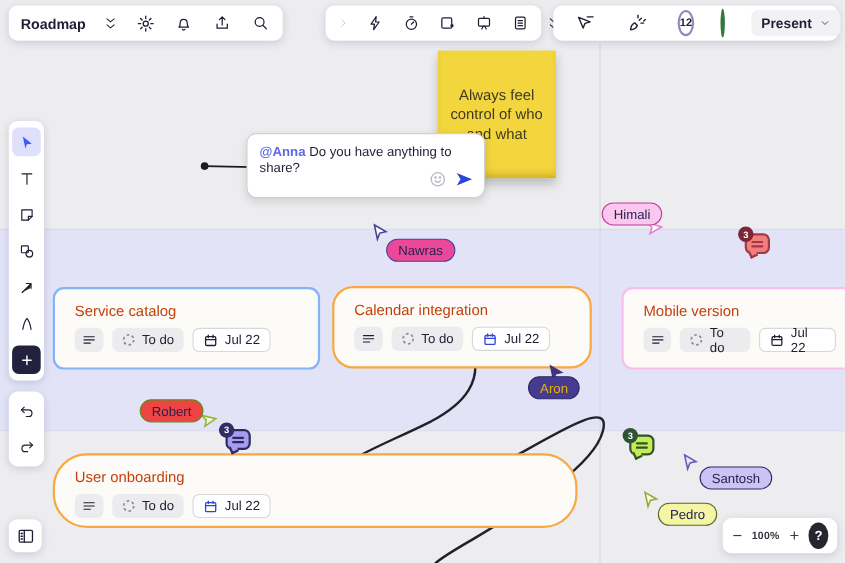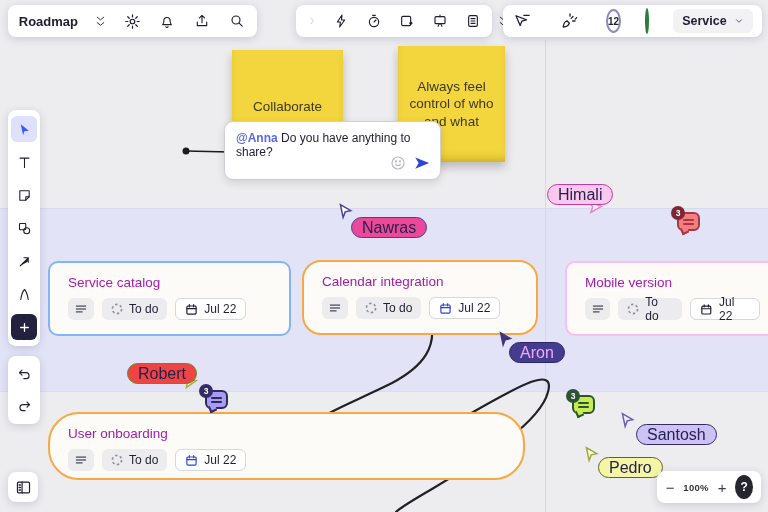--- a/index.html
+++ b/index.html
@@ -11,21 +11,21 @@
   .band { position:absolute; left:0; top:208px; width:768px; height:184px;
           background:#e3e3f8; border-top:1px solid #d9d9ea; border-bottom:1px solid #dcdcea; }
   .frame-divider { position:absolute; left:545px; top:40px; width:1px; height:472px; background:#d8d8df; }
 
   
   .panel { position:absolute; background:#fff; border-radius:8px;
            box-shadow:0 2px 8px rgba(20,20,60,.16); display:flex; align-items:center; }
   .tb { top:5px; height:32px; }
   #tb-left  { left:8px;  width:249px; padding:16px 10px; gap:15px;justify-content:flex-end; }
   #tb-mid   { left:296px; width:196px; padding:0 10px; gap:13px; justify-content:space-between; }
-  #tb-right { left:503px; width:259px; padding:0 7px; gap:24px; }
+  #tb-right { left:503px; width:259px; padding:0 17px; gap:24px; }
 
   .logo { font-size:19px; font-weight:bold; letter-spacing:-0.5px; color:#111; }
   .vdiv { width:1px; height:17px; background:#e2e2e6; }
   .board-name { font-size:13px; font-weight:600; color:#1f1e33; }
   .icon-btn { display:flex; align-items:center; justify-content:center; width:20px; height:20px; flex:0 0 auto; }
   .icon-btn svg { display:block; }
   .stroke-ic { fill:none; stroke:#1f1e33; stroke-width:1.7; stroke-linecap:round; stroke-linejoin:round; }
   .stroke-lt { fill:none; stroke:#c3c3cc; stroke-width:2;   stroke-linecap:round; stroke-linejoin:round; }
 
   .count-badge { width:24px; height:24px; border-radius:50%; border:2px solid #8f89c0; background:#fff;
@@ -63,31 +63,31 @@
 
   
   .card { position:absolute; background:#fdfbf7; border-radius:10px; padding:12px 18px 10px; }
   .card--blue   { border:2px solid #82b4f9; }
   .card--orange { border:2px solid #f7a843; }
   .card--pink   { border:2px solid #f9bdf0; }
   #card-0 { left:48px;  top:261px; width:243px; height:75px; }
   #card-1 { left:302px; top:260px; width:236px; height:75px;border-radius:19px; }
   #card-2 { left:565px; top:261px; width:215px; height:75px; }
   #card-3 { left:48px;  top:412px; width:477px; height:68px;border-radius:31px; }
-  .card-title { font-size:13.5px; color:#a21caf; margin-bottom:8px; }
+  .card-title { font-size:13.5px; color:#c2410c; margin-bottom:8px; }
   .chip-row { display:flex; align-items:center; gap:8px; }
   .chip { display:flex; align-items:center; gap:6px; height:22px; border-radius:6px; font-size:12px; color:#1f1e33; }
   .chip--icon { width:26px; justify-content:center; background:#ececee; }
   .chip--status { padding:0 9px; background:#ececee; }
   .chip--date { padding:0 9px; background:#fff; border:1px solid #d7d7dc; }
   .dashed-circle { width:12px; height:12px; border-radius:50%; }
 
   
   .name-pill { position:absolute; height:21px; padding:0 10px; display:flex; align-items:center;
-               border-radius:11px; font-size:16px; color:#25224d; border:1.5px solid; white-space:nowrap; }
+               border-radius:11px; font-size:12px; color:#25224d; border:1.5px solid; white-space:nowrap; }
   .cursor { position:absolute; width:16px; height:16px; }
   .cursor svg { display:block; overflow:visible; }
 
   
   .pin { position:absolute; width:23px; height:19px; border-radius:6px; border:2px solid; }
   .pin .tail { position:absolute; left:2px; bottom:-5px; width:7px; height:7px; transform:rotate(65deg);
                border-right:2px solid; border-bottom:2px solid; border-color:inherit; background:inherit; }
   .pin i { position:absolute; left:4px; height:2px; border-radius:1px; display:block; }
   .pin i.l1 { top:4.5px; width:11px; }
   .pin i.l2 { top:9px;  width:11px; }
@@ -108,21 +108,20 @@
 
 <div id="screen">
 
   <div class="band"></div>
   <div class="frame-divider"></div>
 
   <svg class="squiggle" width="768" height="512">
     <path d="M430 318 C438 346 424 366 392 383 C340 409 287 426 301 446 C316 467 382 462 441 430 C500 398 557 359 548 392 C540 423 482 459 432 489 C413 500 401 507 396 512" fill="none" stroke="#222226" stroke-width="2.2" stroke-linecap="round"></path>
   </svg>
 
-  <div class="sticky" id="sticky-1">Collaborate</div>
   <div class="sticky" id="sticky-2">Always feel control of who and what</div>
 
   <svg id="comment-connector" width="50" height="14">
     <circle cx="6" cy="7" r="3.5" fill="#1c1c1c"></circle>
       <line x1="6" y1="7" x2="50" y2="8" stroke="#1c1c1c" stroke-width="1.6"></line>
   </svg>
   <div id="comment-box">
     <div class="line1"><span class="mention">@Anna</span> <span>Do you have anything to share?</span></div>
     <div class="comment-actions">
       <span class="icon-btn" style="width:16px;height:16px;">
@@ -281,21 +280,21 @@
     </span>
   <div class="name-pill" style="left:127px; top:363px; background:#ef4444; border-color:#5f8c1a;">
       <span>Robert</span>
     </div>
 
   <span class="cursor" style="left:498px; top:331px;">
     <svg width="16" height="16" viewBox="0 0 20 20">
         <path d="M3 2l13 7.5-7 1.6L6.4 18z" fill="#3e357e" stroke="#3e357e" stroke-width="1.5"></path>
       </svg>
     </span>
-  <div class="name-pill" style="left:509px; top:342px; background:#453c8f; border-color:#2e2766; color:#f0abfc;">
+  <div class="name-pill" style="left:480px; top:342px; background:#453c8f; border-color:#2e2766; color:#eab308;">
       <span>Aron</span>
     </div>
 
   <span class="cursor" style="left:620px; top:412px;">
     <svg width="16" height="16" viewBox="0 0 20 20">
         <path d="M3 2l13 7.5-7 1.6L6.4 18z" fill="#efeafd" stroke="#6a5bb8" stroke-width="1.8"></path>
       </svg>
     </span>
   <div class="name-pill" style="left:636px; top:424px; background:#cdc2f6; border-color:#33295e;">
       <span>Santosh</span>
@@ -397,21 +396,21 @@
       <svg width="20" height="18" viewBox="0 0 26 24" class="stroke-ic">
           <path d="M4 20c.3-4 2-7 5-8.3l3.2 3.2C11 18 8 19.7 4 20z"></path>
           <path d="M14.5 8.5 17 6M16.5 12h3.2M13 5.5V2.5M20 9.5l1.8-1.8"></path>
         </svg>
       </span>
     <span class="count-badge">
         <span>12</span>
       </span>
     <span class="avatar"></span>
     <span class="present-btn">
-      <span>Service</span>
+      <span>Present</span>
       <svg width="10" height="10" viewBox="0 0 24 24" class="stroke-ic">
           <path d="M6 9l6 6 6-6"></path>
         </svg>
     </span>
     <span class="share-btn">
       <svg width="13" height="13" viewBox="0 0 24 24" fill="none" stroke="#fff" stroke-width="2" stroke-linecap="round">
           <circle cx="12" cy="8" r="3.5"></circle>
           <path d="M5.5 20c1-3.5 3.5-5.5 6.5-5.5s5.5 2 6.5 5.5"></path>
         </svg>
       <span>Share</span>

